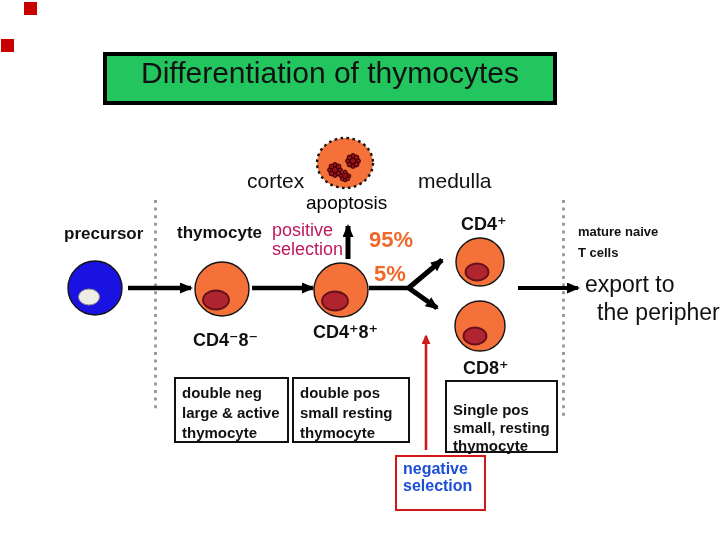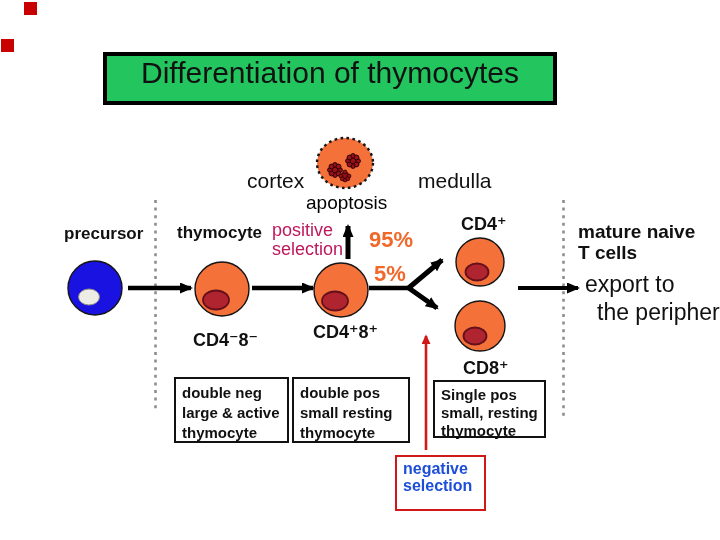--- a/index.html
+++ b/index.html
@@ -32,30 +32,30 @@
   .pct { font-size:22px; font-weight:bold; }
   .twoline { line-height:19px; font-size:18px; }
 
   .stage-box {
     position:absolute; border:2px solid #111; background:#fff;
     font-size:15px; font-weight:bold; line-height:20px;
     padding:4px 0 0 6px; white-space:nowrap;
   }
   .box1 { left:174px; top:377px; width:105px; height:58px; }
   .box2 { left:292px; top:377px; width:108px; height:58px; }
-  .box3 { left:433px; top:380px; width:103px; height:50px; line-height:18px; padding-top:4px; }
+  .box3 { left:445px; top:380px; width:103px; height:50px; line-height:18px; padding-top:19px; }
 
   .neg-box {
     position:absolute; left:395px; top:455px; width:81px; height:49px;
     border:2px solid #D01818; background:#fff;
     color:#1d4ed8; font-size:16px; font-weight:bold; line-height:17px;
     padding:3px 0 0 6px; white-space:nowrap;
   }
 
-  .mature { font-size:19px; font-weight:bold; line-height:21px; }
+  .mature { font-size:13px; font-weight:bold; line-height:21px; }
   .export { font-size:23px; line-height:28px; }
 
   .apo-body circle { fill:#9B1016; stroke:#2A0004; stroke-width:1; }
   .dash { stroke:#8E8E8E; stroke-width:2.6; stroke-dasharray:3 4.6; }
   .arr  { stroke:#000; }
   .cell { fill:#F5713A; stroke:#141414; stroke-width:1.4; }
   .nuc  { fill:#B02430; stroke:#64101C; stroke-width:1.8; }
 </style>
 </head>
 <body>

